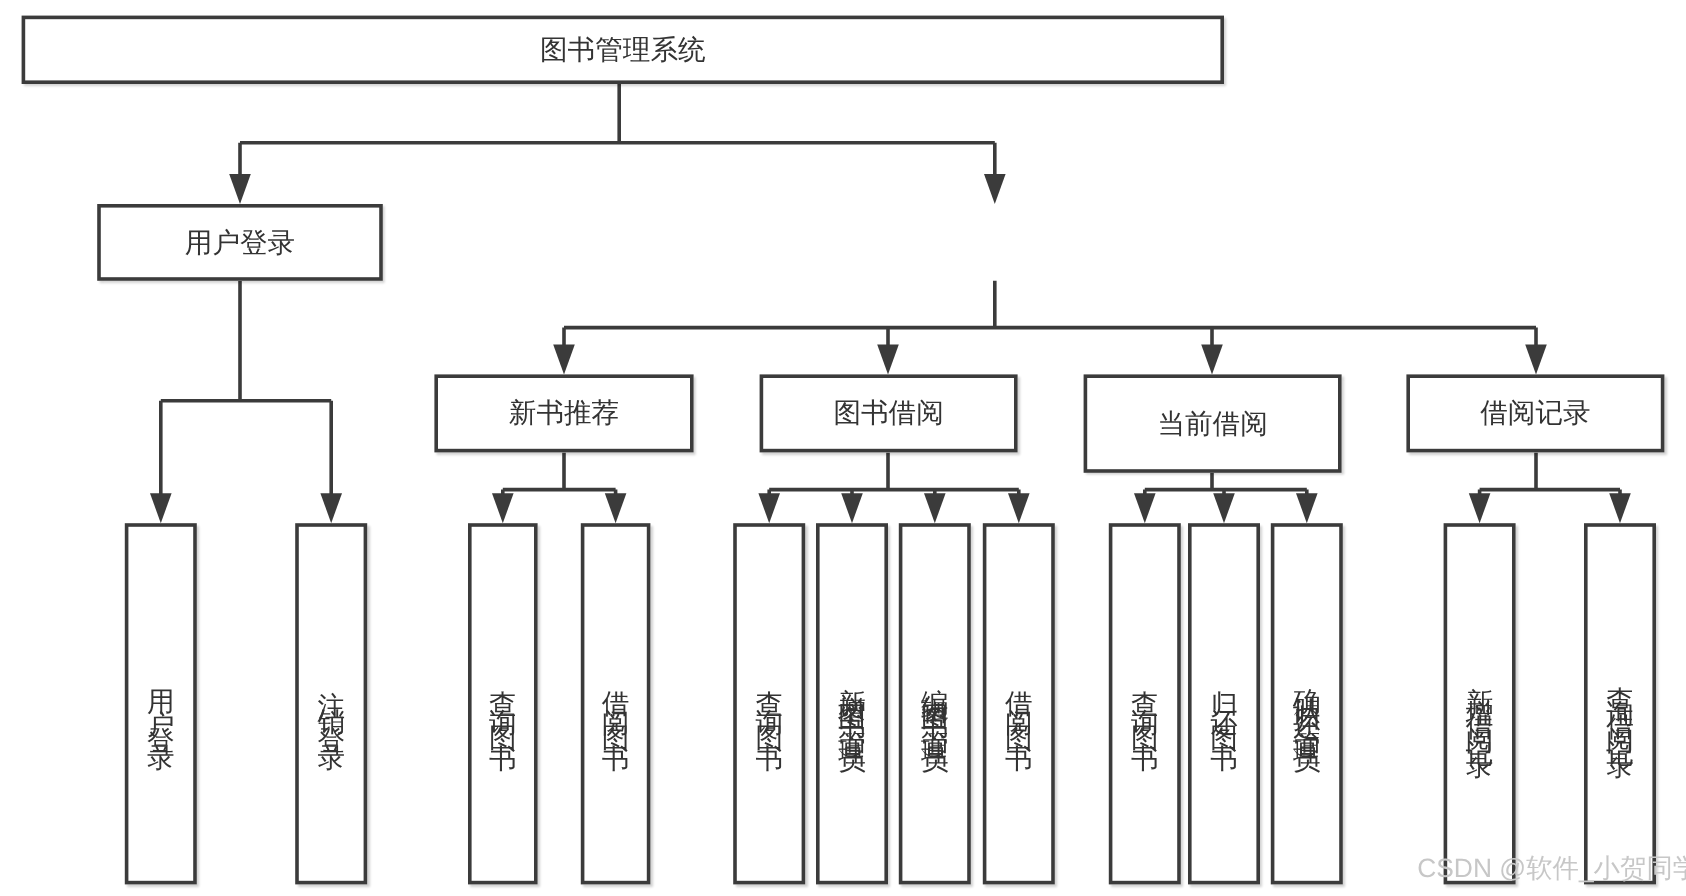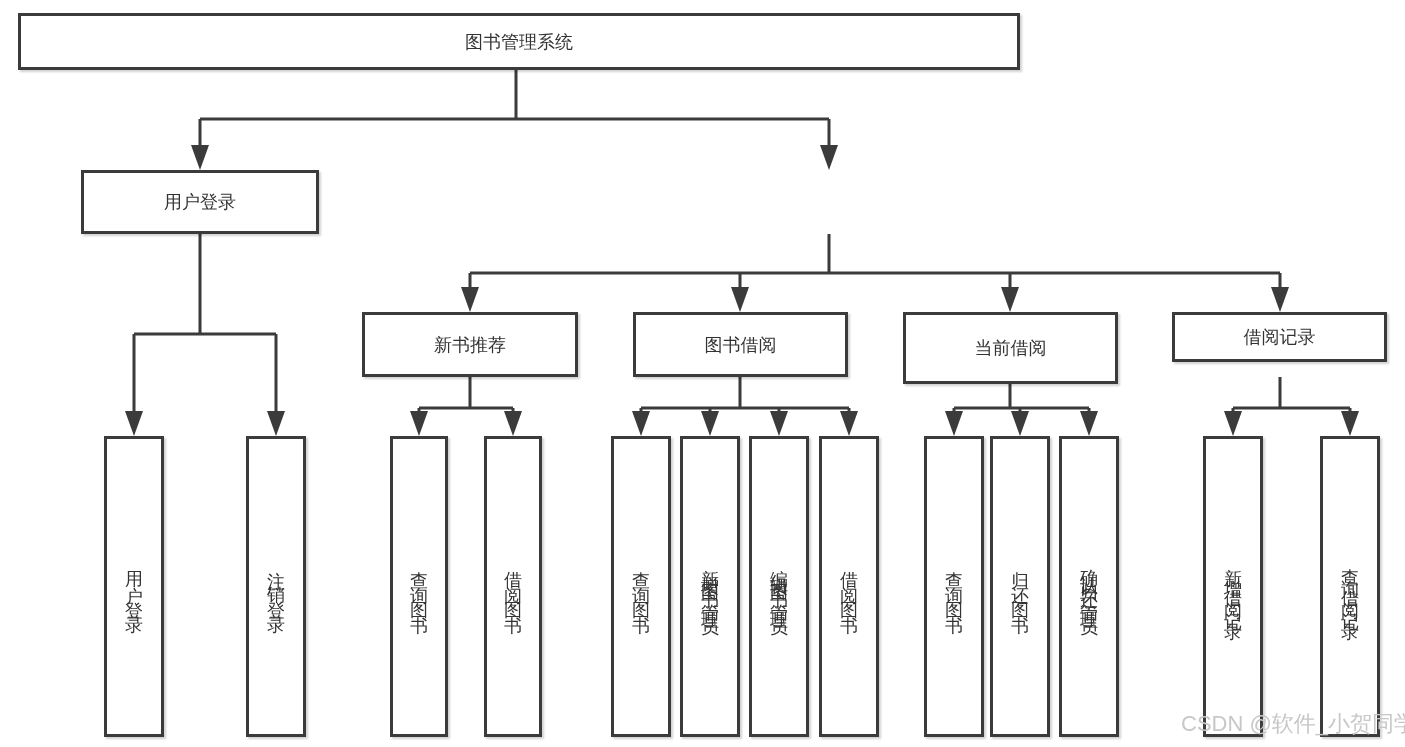--- a/index.html
+++ b/index.html
@@ -27,21 +27,21 @@
   .box {
     position: absolute;
     box-sizing: border-box;
     background: #ffffff;
     border: 3px solid #3b3b3b;
     box-shadow: 2px 2px 2px rgba(0,0,0,0.18);
     display: flex;
     align-items: center;
     justify-content: center;
     color: #333333;
-    font-size: 18px;
+    font-size: 23px;
     line-height: 1;
     white-space: nowrap;
   }
   .leaf span {
     writing-mode: vertical-lr;
     text-orientation: mixed;
     white-space: nowrap;
   }
   .ls-wide span  { letter-spacing: 15px; }
   .ls-mid span   { letter-spacing: 11px; }
@@ -100,24 +100,24 @@
   <div class="box" style="left:81px;top:170px;width:238px;height:64px">
     <span>用户登录</span>
   </div>
 
   <div class="box" style="left:362px;top:312px;width:216px;height:65px">
     <span>新书推荐</span>
   </div>
   <div class="box" style="left:633px;top:312px;width:215px;height:65px">
     <span>图书借阅</span>
   </div>
-  <div class="box" style="left:903px;top:312px;width:215px;height:72px">
+  <div class="box" style="left:903px;top:312px;width:215px;height:82px">
     <span>当前借阅</span>
   </div>
-  <div class="box" style="left:1172px;top:312px;width:215px;height:50px">
+  <div class="box" style="left:1172px;top:312px;width:215px;height:65px">
     <span>借阅记录</span>
   </div>
 
   <div class="box leaf ls-wide" style="left:104px;top:436px;width:60px;height:301px">
     <span>用户登录</span>
   </div>
   <div class="box leaf ls-wide" style="left:246px;top:436px;width:60px;height:301px">
     <span>注销登录</span>
   </div>
 

